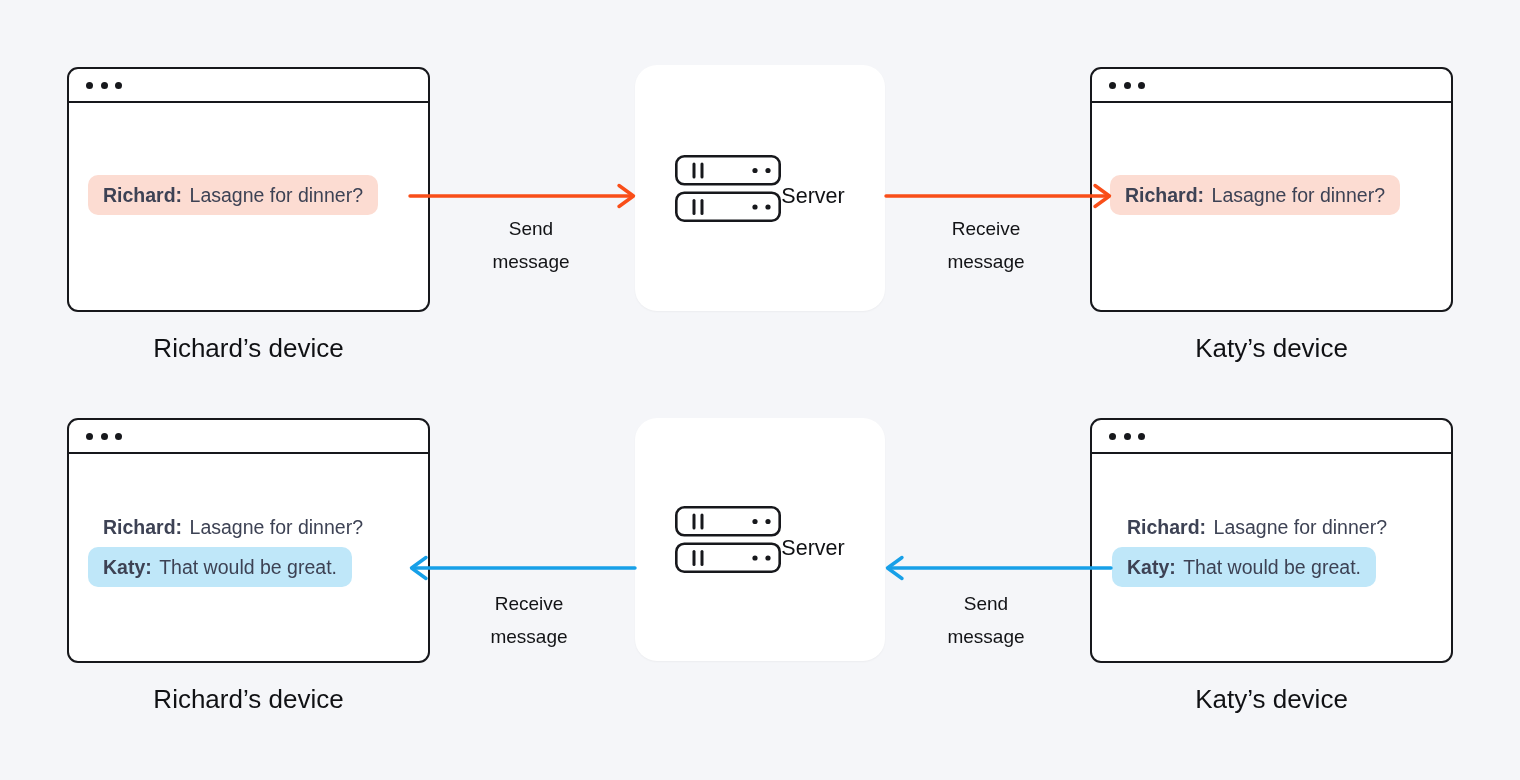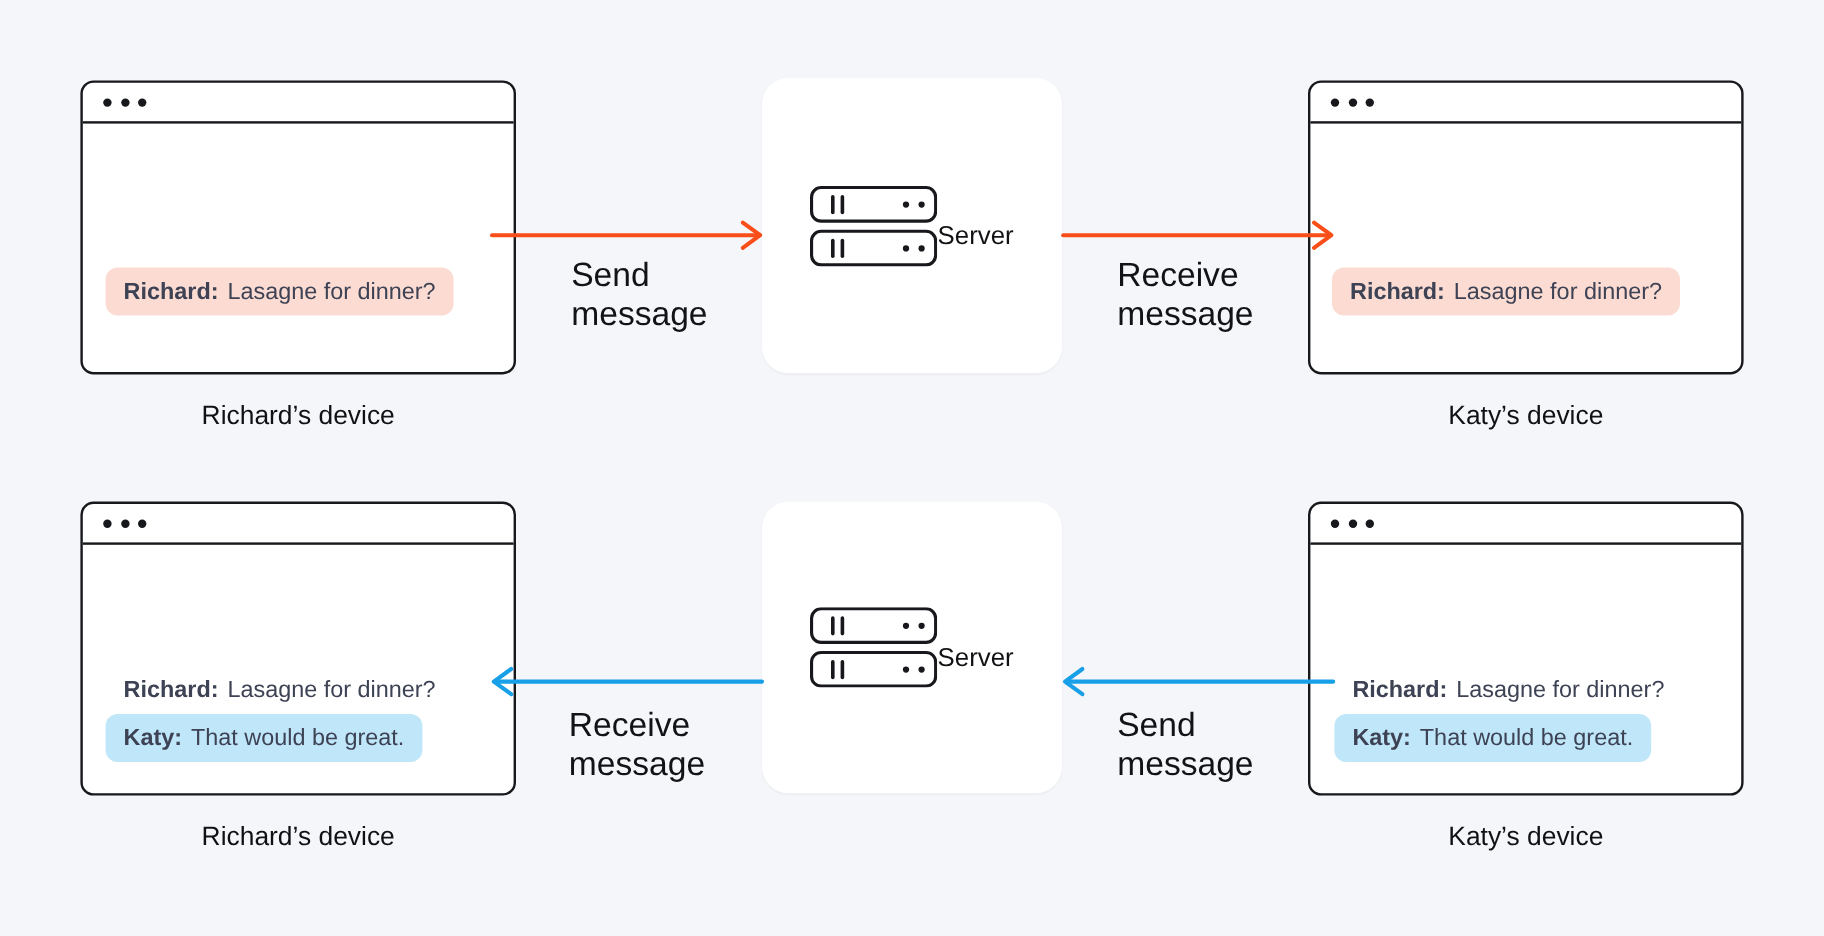--- a/index.html
+++ b/index.html
@@ -26,41 +26,41 @@
     display: flex;
     align-items: center;
     padding-left: 17px;
   }
   .dot {
     width: 7px; height: 7px;
     border-radius: 50%;
     background: #17181c;
     margin-right: 7.5px;
   }
-  .msg-area { padding-left: 19px; margin-top: 48px; }
+  .msg-area { padding-left: 19px; }
   .pad-single { padding-top: 72px; }
   .pad-double { padding-top: 53px; }
   .msg-row { height: 40px; }
   .msg {
     display: inline-block;
     height: 40px;
     line-height: 40px;
     border-radius: 10px;
     padding: 0 15px;
     font-size: 19.5px;
     color: #3d4254;
     white-space: nowrap;
   }
   .msg .author { font-weight: bold; }
   .msg .text { margin-left: 2px; }
   .device-label {
     position: absolute;
     width: 363px;
     text-align: center;
-    font-size: 22px;
+    font-size: 26px;
     font-weight: 500;
     color: #101114;
   }
   .server {
     position: absolute;
     width: 250px;
     background: #ffffff;
     border-radius: 22px;
     display: flex;
     flex-direction: row;
@@ -71,21 +71,22 @@
   .server-label {
     margin-top: 17px;
     font-size: 21.5px;
     font-weight: 500;
     color: #101114;
   }
   .arrow { position: absolute; }
   .arrow-label {
     position: absolute;
     width: 110px;
-    font-size: 28px;
+    text-align: center;
+    font-size: 19px;
     line-height: 33px;
     color: #121316;
   }
 </style>
 </head>
 <body>
 
 <div class="canvas" style="background: rgb(245, 246, 249);">
 
   <div class="window" style="left:67px; top:67px;">

